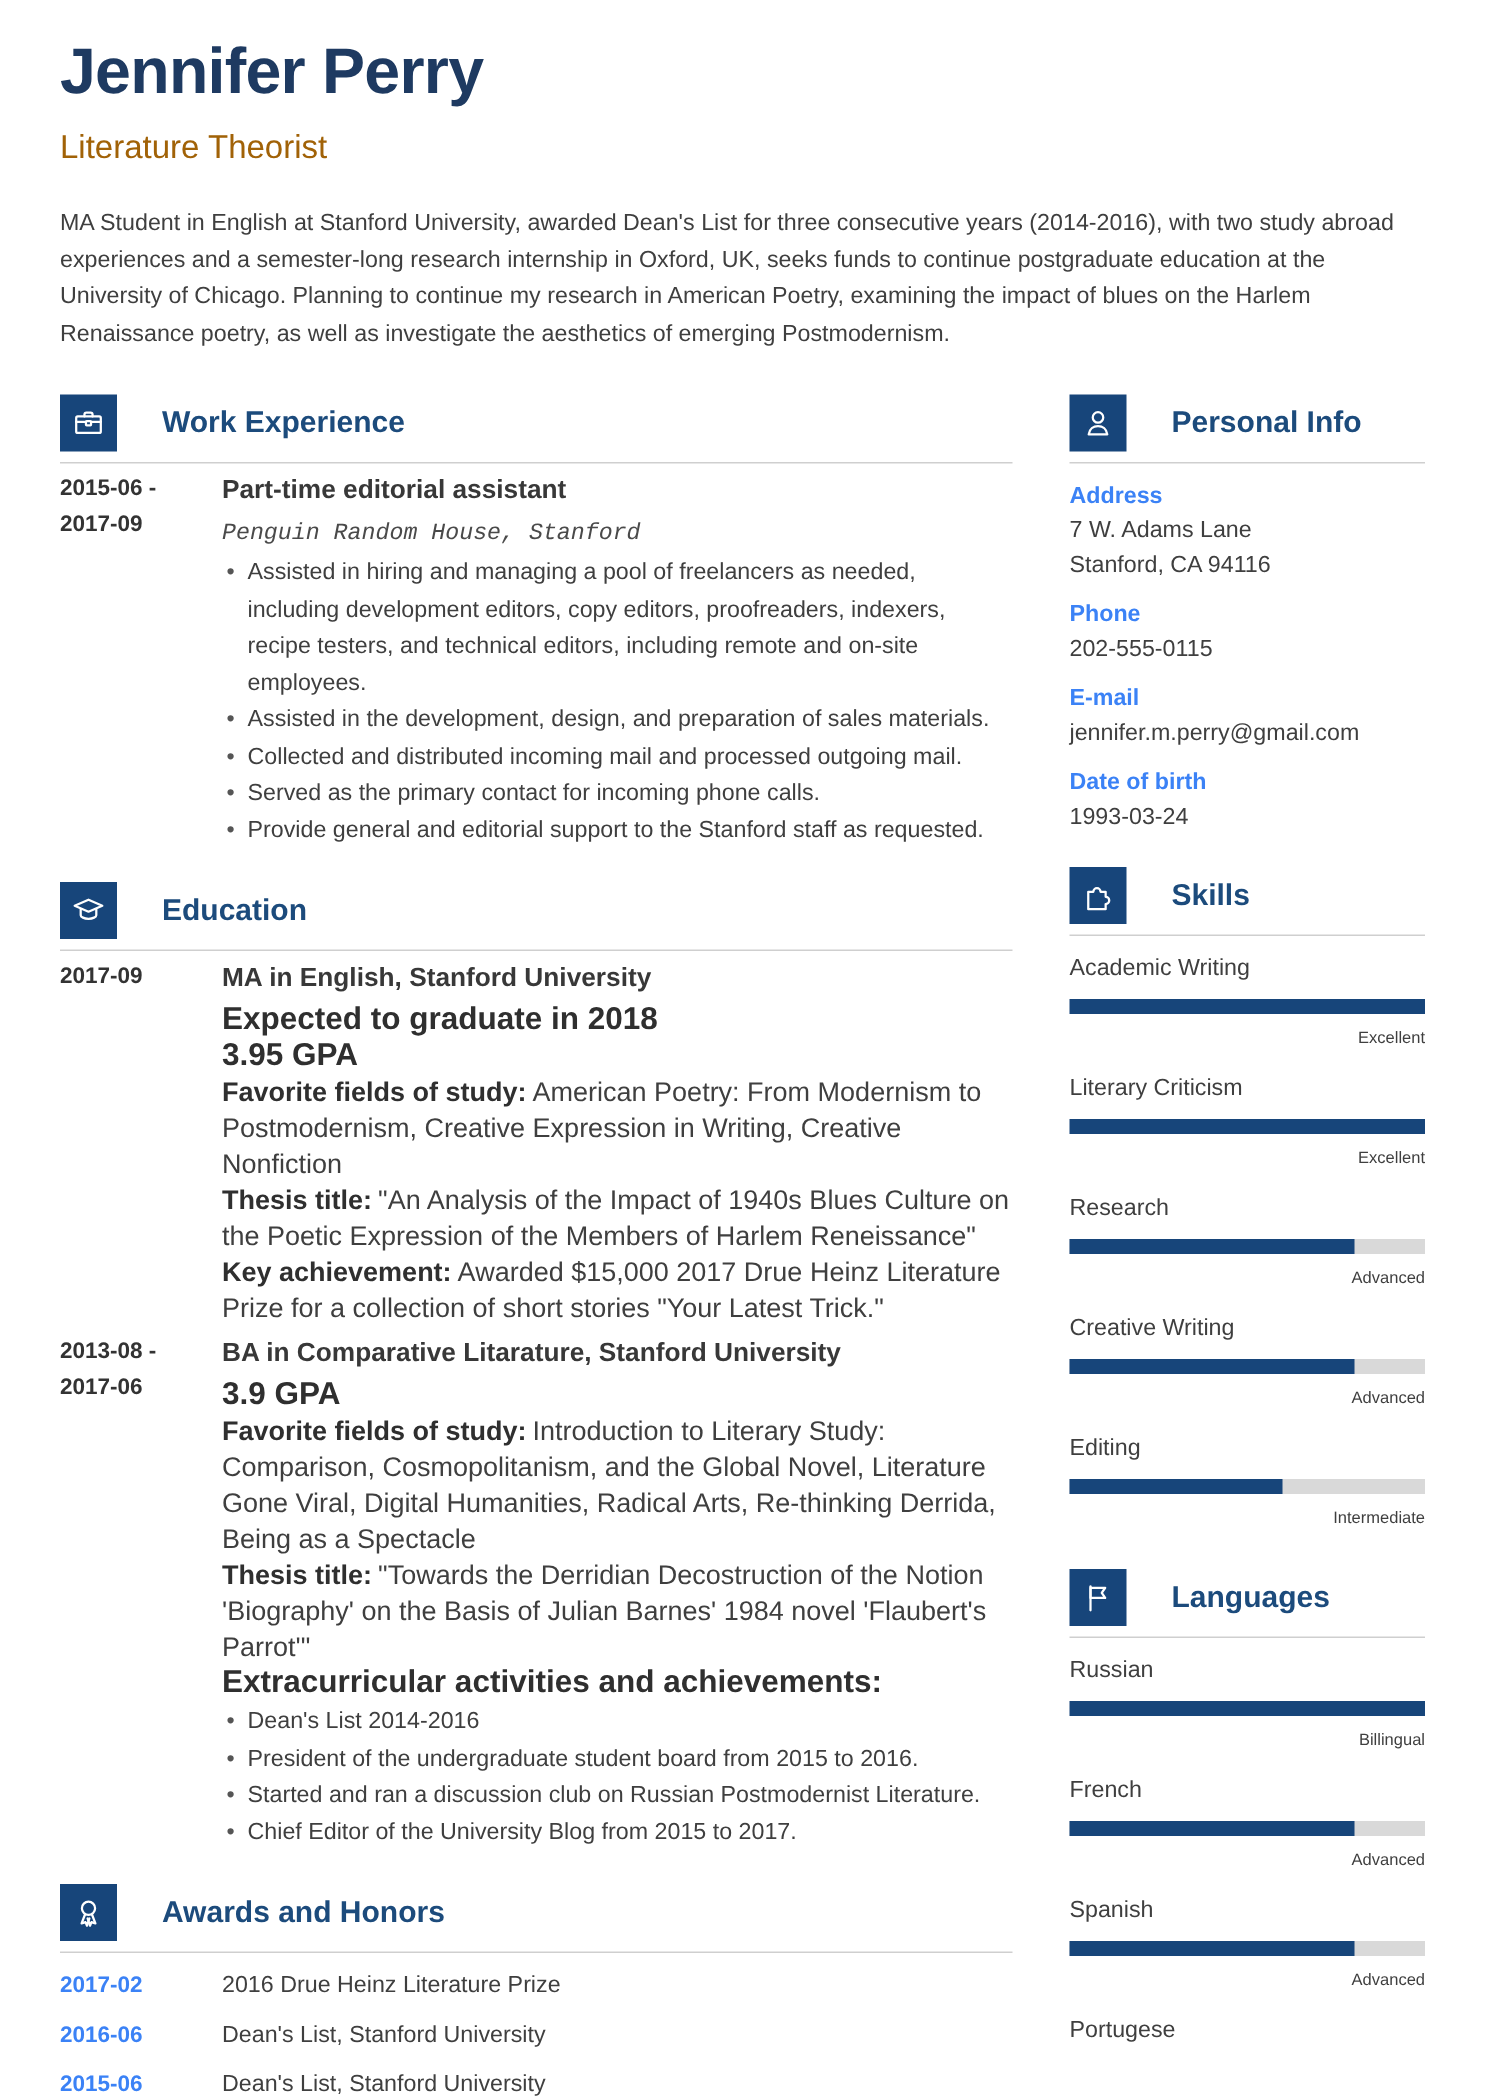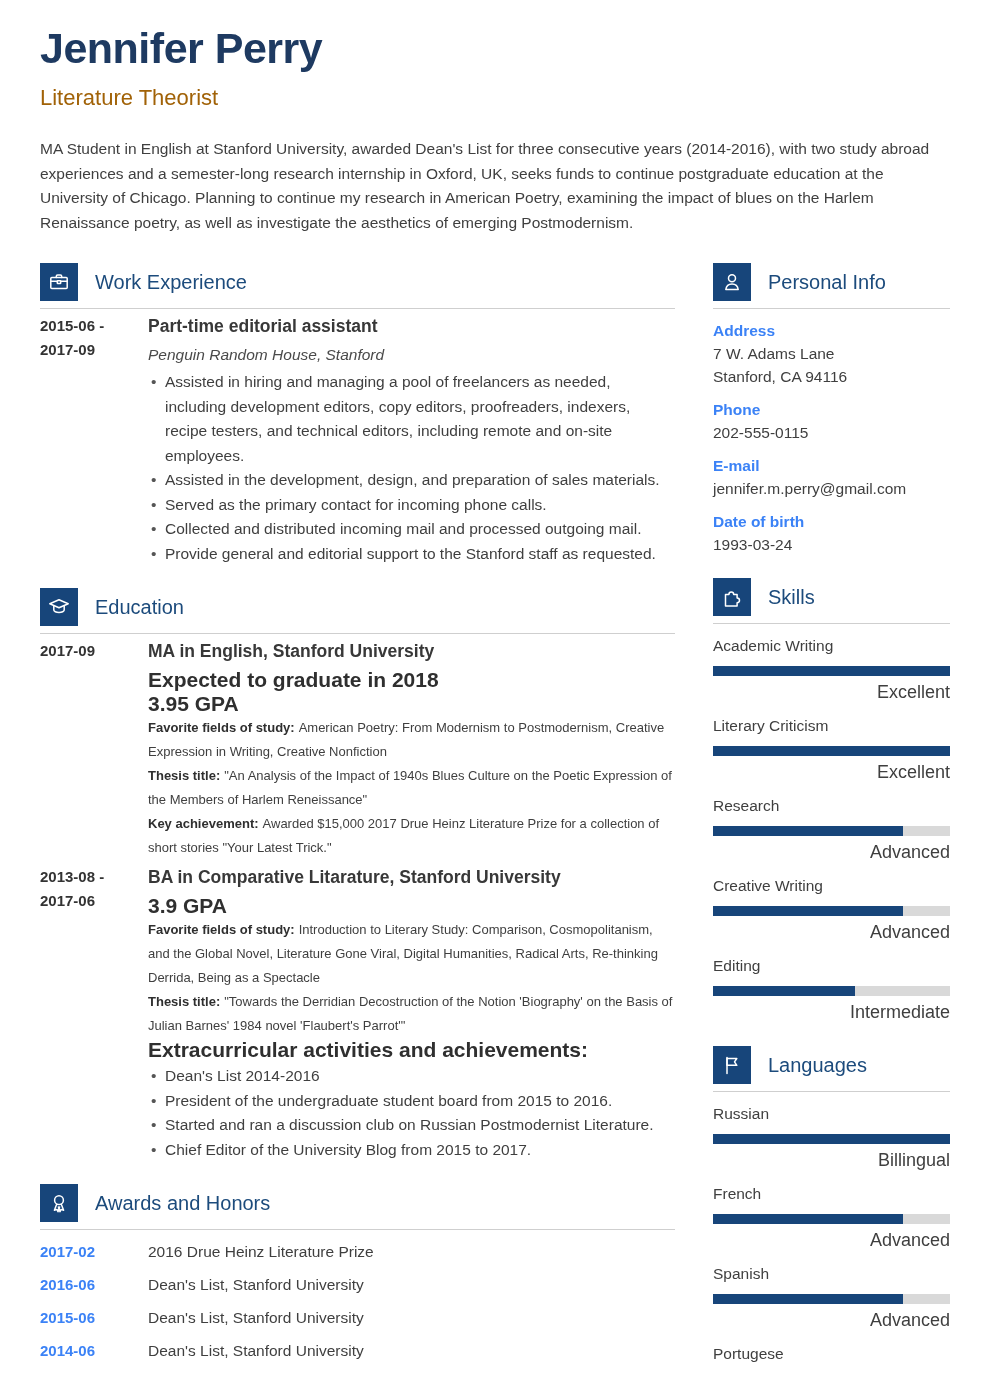--- a/index.html
+++ b/index.html
@@ -15,52 +15,52 @@
   .columns{display:flex;gap:38px;margin-top:28px;align-items:flex-start;}
   .main{flex:0 0 635px;width:635px;}
   .sidebar{flex:1;min-width:0;}
 
   
   .section{margin-top:0;}
   .section + .section{margin-top:22px;}
   .section-header{display:flex;align-items:center;}
   .icon-box{width:38px;height:38px;background:#17457a;display:flex;align-items:center;justify-content:center;flex:0 0 38px;}
   .icon-box svg{display:block;}
-  .section-title{font-size:20px;font-weight:normal;color:#1c4b7c;margin-left:17px;white-space:nowrap;}
+  .section-title{font-size:20px;font-weight:bold;color:#1c4b7c;margin-left:30px;white-space:nowrap;}
   .rule{border:none;border-top:1px solid #cfcfcf;margin:7px 0 0 0;}
 
   
   .entry{display:flex;margin-top:5px;}
   .entry-dates{flex:0 0 108px;font-weight:bold;font-size:15px;color:#333;line-height:24px;}
   .entry-body{flex:1;min-width:0;}
   .entry-role{font-size:17.5px;font-weight:bold;color:#383838;line-height:24px;margin:0 0 5px 0;}
-  .entry-company{font-style:italic;font-size:15.5px;color:#4a4a4a;line-height:24px;margin:0 0 3px 0;}
+  .entry-company{font-style:italic;font-size:15.5px;color:#4a4a4a;line-height:24px;margin:0 0 3px 0;font-family:Liberation Mono, monospace;}
   .bold-line{font-weight:bold;font-size:21px;color:#2f2f2f;line-height:24px;}
-  .detail-line{font-size:13px;line-height:24px;}
+  .detail-line{font-size:18px;line-height:24px;}
   .b{font-weight:bold;color:#2f2f2f;margin-right:4px;}
   ul.bullets{list-style:none;margin:2px 0 0 0;padding:0;}
   ul.bullets li{position:relative;padding-left:17px;font-size:15.5px;line-height:24.5px;}
   ul.bullets li::before{content:"\2022";position:absolute;left:3px;color:#555;}
 
   
   .award-row{display:flex;margin-top:11px;}
   .award-date{flex:0 0 108px;font-weight:bold;font-size:15px;color:#3b82f6;line-height:22px;}
   .award-text{font-size:15.5px;line-height:22px;}
 
   
   .side-section + .side-section{margin-top:22px;}
   .pi-group{margin-top:10px;}
   .pi-label{font-weight:bold;font-size:15.5px;color:#3b82f6;line-height:23px;}
   .pi-value{font-size:15.5px;line-height:23px;}
 
   .meter{margin-top:10px;}
   .meter-name{font-size:15.5px;line-height:23px;margin-bottom:9px;}
   .bar{height:10px;background:#d9d9d9;width:100%;}
   .bar-fill{height:10px;background:#17457a;width:0;}
-  .meter-level{text-align:right;font-size:18px;line-height:23px;margin-top:5px;margin-bottom:9px;}
+  .meter-level{text-align:right;font-size:11px;line-height:23px;margin-top:5px;margin-bottom:9px;}
 </style>
 </head>
 <body>
 
 <div class="page">
 
   <h1 class="name">Jennifer Perry</h1>
   <div class="jobtitle">Literature Theorist</div>
   <p class="summary">MA Student in English at Stanford University, awarded Dean's List for three consecutive years (2014-2016), with two study abroad experiences and a semester-long research internship in Oxford, UK, seeks funds to continue postgraduate education at the University of Chicago. Planning to continue my research in American Poetry, examining the impact of blues on the Harlem Renaissance poetry, as well as investigate the aesthetics of emerging Postmodernism.</p>
 
@@ -86,22 +86,22 @@
           <div class="entry-dates">
             <div>2015-06 -</div>
             <div>2017-09</div>
           </div>
           <div class="entry-body">
             <div class="entry-role">Part-time editorial assistant</div>
             <div class="entry-company">Penguin Random House, Stanford</div>
             <ul class="bullets">
               <li>Assisted in hiring and managing a pool of freelancers as needed, including development editors, copy editors, proofreaders, indexers, recipe testers, and technical editors, including remote and on-site employees.</li>
               <li>Assisted in the development, design, and preparation of sales materials.</li>
+              <li>Collected and distributed incoming mail and processed outgoing mail.</li>
               <li>Served as the primary contact for incoming phone calls.</li>
-              <li>Collected and distributed incoming mail and processed outgoing mail.</li>
               <li>Provide general and editorial support to the Stanford staff as requested.</li>
             </ul>
           </div>
         </div>
       </div>
 
       <div class="section">
         <div class="section-header">
           <span class="icon-box">
             <svg width="24" height="24" viewBox="0 0 24 24" fill="none" stroke="#ffffff" stroke-width="1.5" stroke-linecap="round" stroke-linejoin="round">

